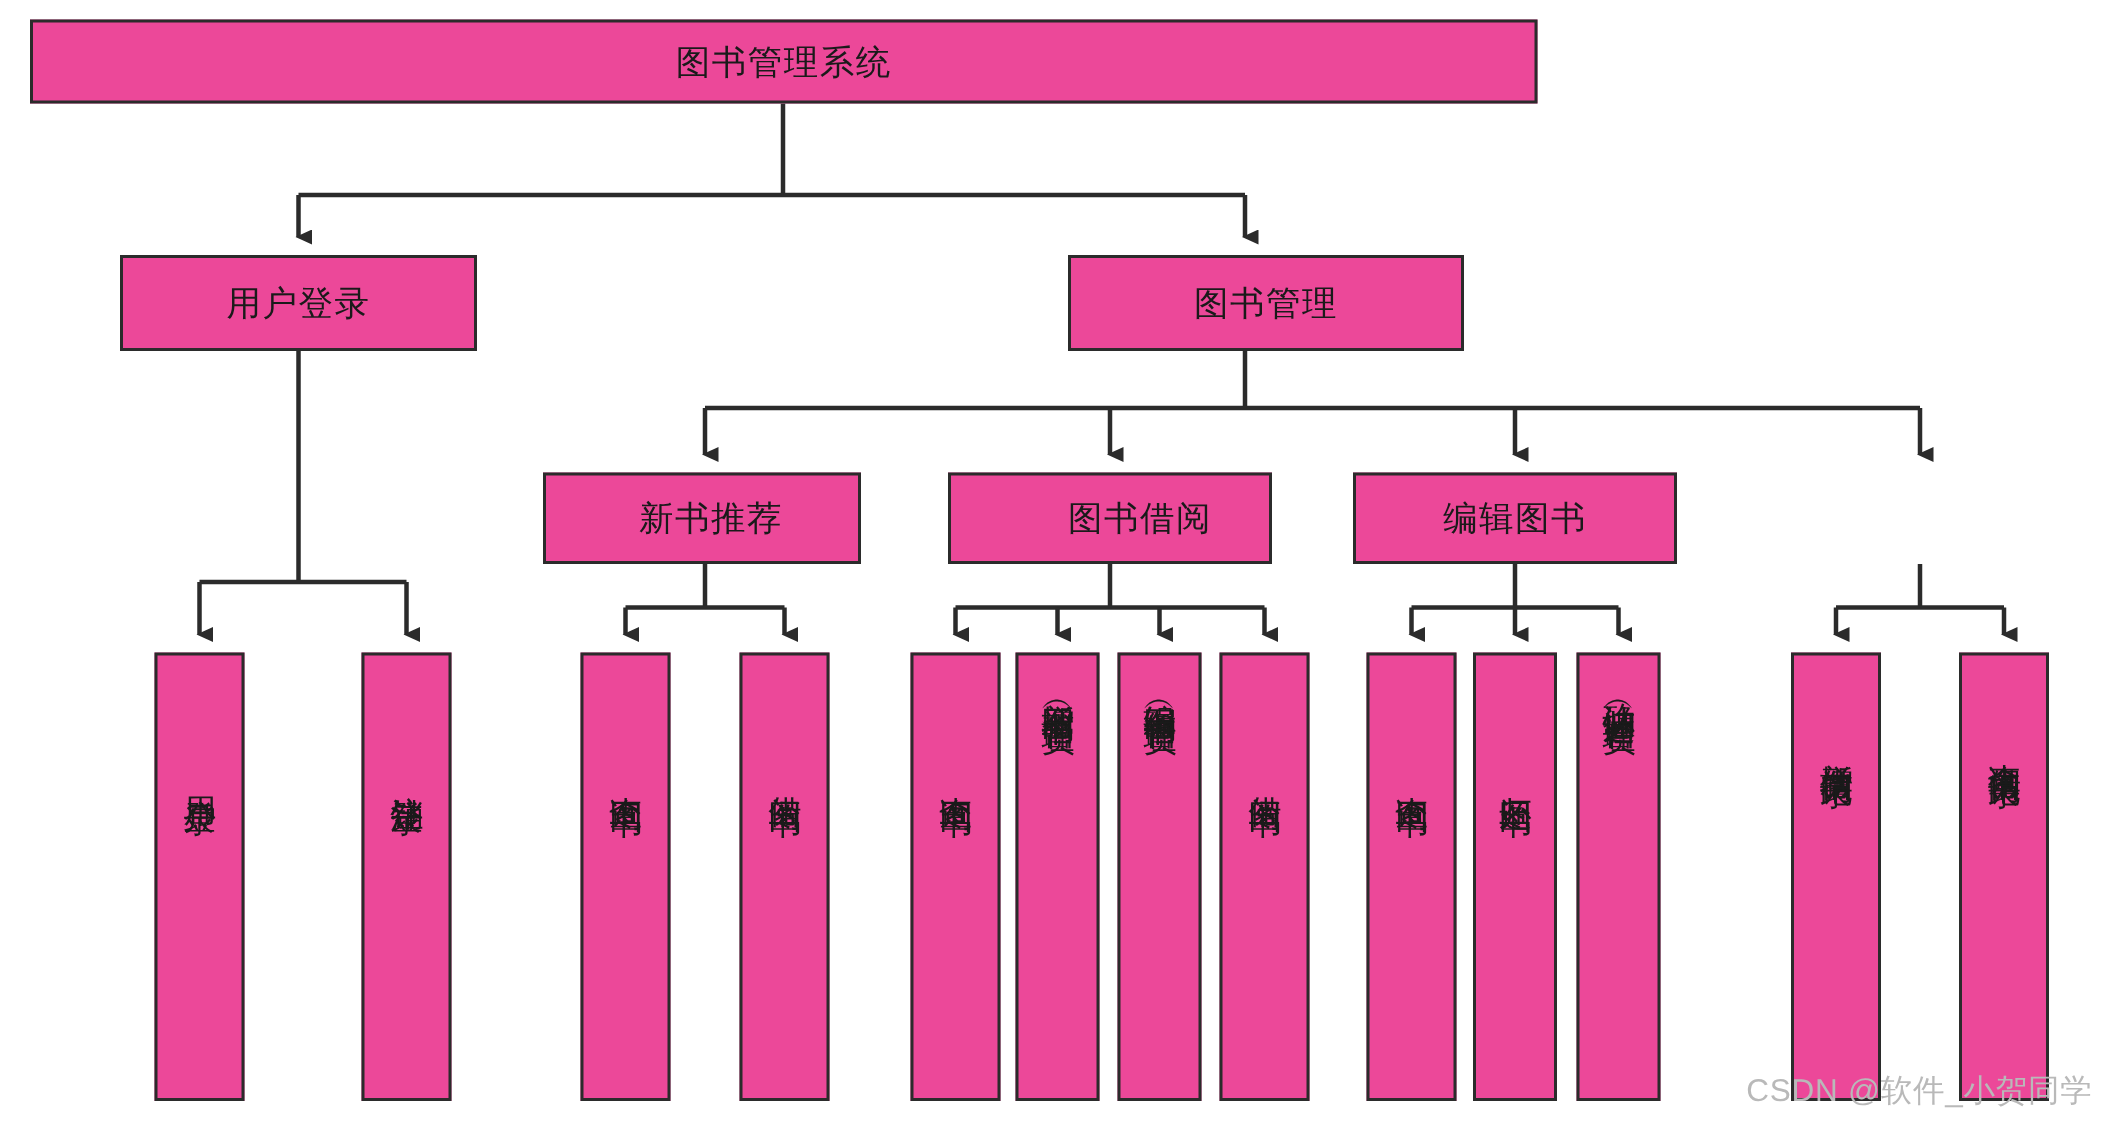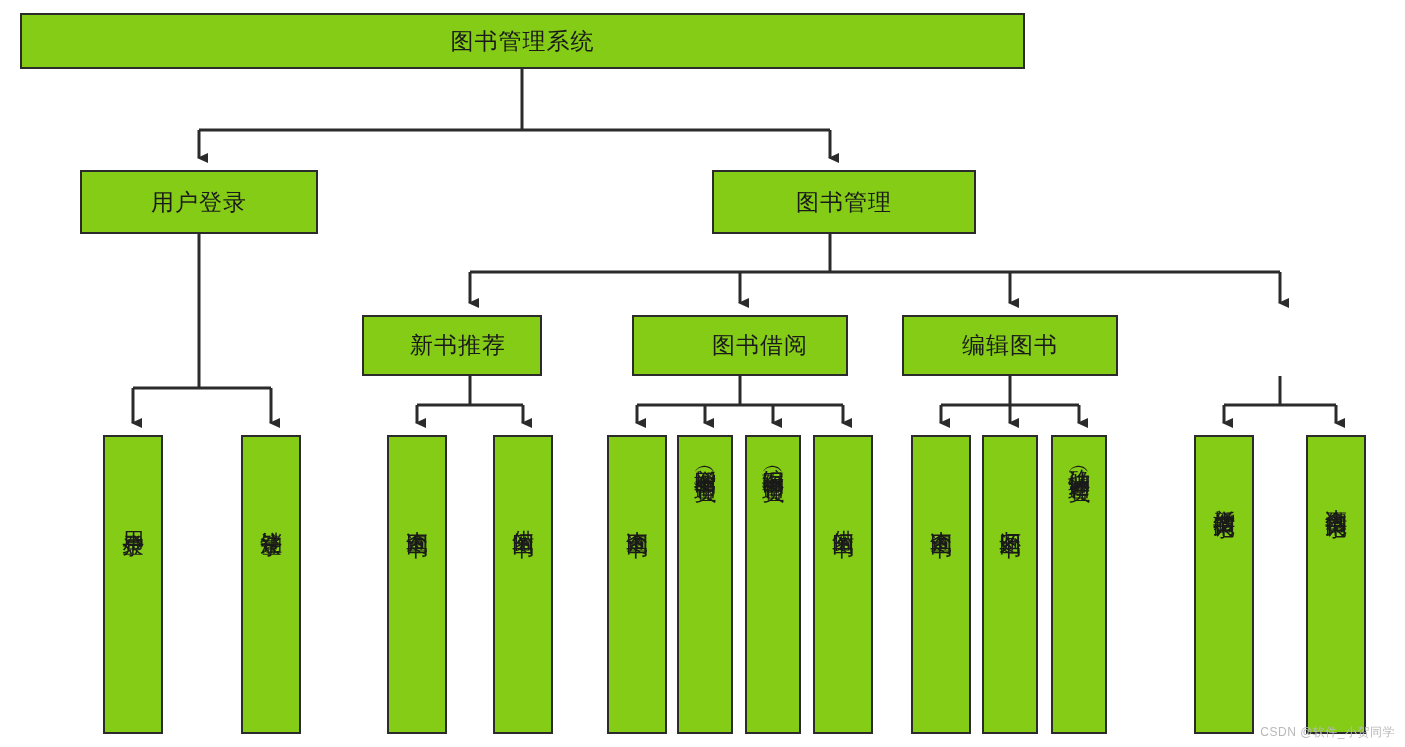--- a/index.html
+++ b/index.html
@@ -10,21 +10,21 @@
     overflow:hidden;
     position:relative;
   }
   #diagram{
     position:absolute;left:0;top:0;width:1405px;height:747px;
   }
   .layer-svg{position:absolute;left:0;top:0;width:1405px;height:747px;}
   .node{
     position:absolute;
     box-sizing:border-box;
-    background:#84cc16;
+    background:#ec4899;
     border:2px solid #2b2b2b;
     display:flex;
     align-items:center;
     justify-content:center;
     color:#1a1a1a;
   }
   .node.horiz{
     font-size:23px;
     letter-spacing:1px;
   }
@@ -41,21 +41,21 @@
     letter-spacing:2px;
     white-space:nowrap;
     color:#1a1a1a;
   }
   .vert.mid .vtext{margin-top:62px;}
   .vert.mid2 .vtext{margin-top:40px;}
   .watermark{
     position:absolute;
     right:10px;
     bottom:6px;
-    font-size:12px;
+    font-size:21px;
     color:#b9b9b9;
     letter-spacing:0.5px;
     white-space:nowrap;
     pointer-events:none;
   }
 </style>
 </head>
 <body>
 
 <div id="diagram">
@@ -114,21 +114,21 @@
     <span>图书管理系统</span>
   </div>
 
   <div class="node horiz" style="left:80px;top:170px;width:238px;height:64px;">
     <span>用户登录</span>
   </div>
   <div class="node horiz" style="left:712px;top:170px;width:264px;height:64px;">
     <span>图书管理</span>
   </div>
 
-  <div class="node horiz" style="left:362px;top:315px;width:180px;height:61px;padding-left:12px;">
+  <div class="node horiz" style="left:362px;top:315px;width:212px;height:61px;padding-left:12px;">
     <span>新书推荐</span>
   </div>
   <div class="node horiz" style="left:632px;top:315px;width:216px;height:61px;padding-left:40px;">
     <span>图书借阅</span>
   </div>
   <div class="node horiz" style="left:902px;top:315px;width:216px;height:61px;">
     <span>编辑图书</span>
   </div>
 
   <div class="node vert mid" style="left:103px;top:435px;width:60px;height:299px;">

